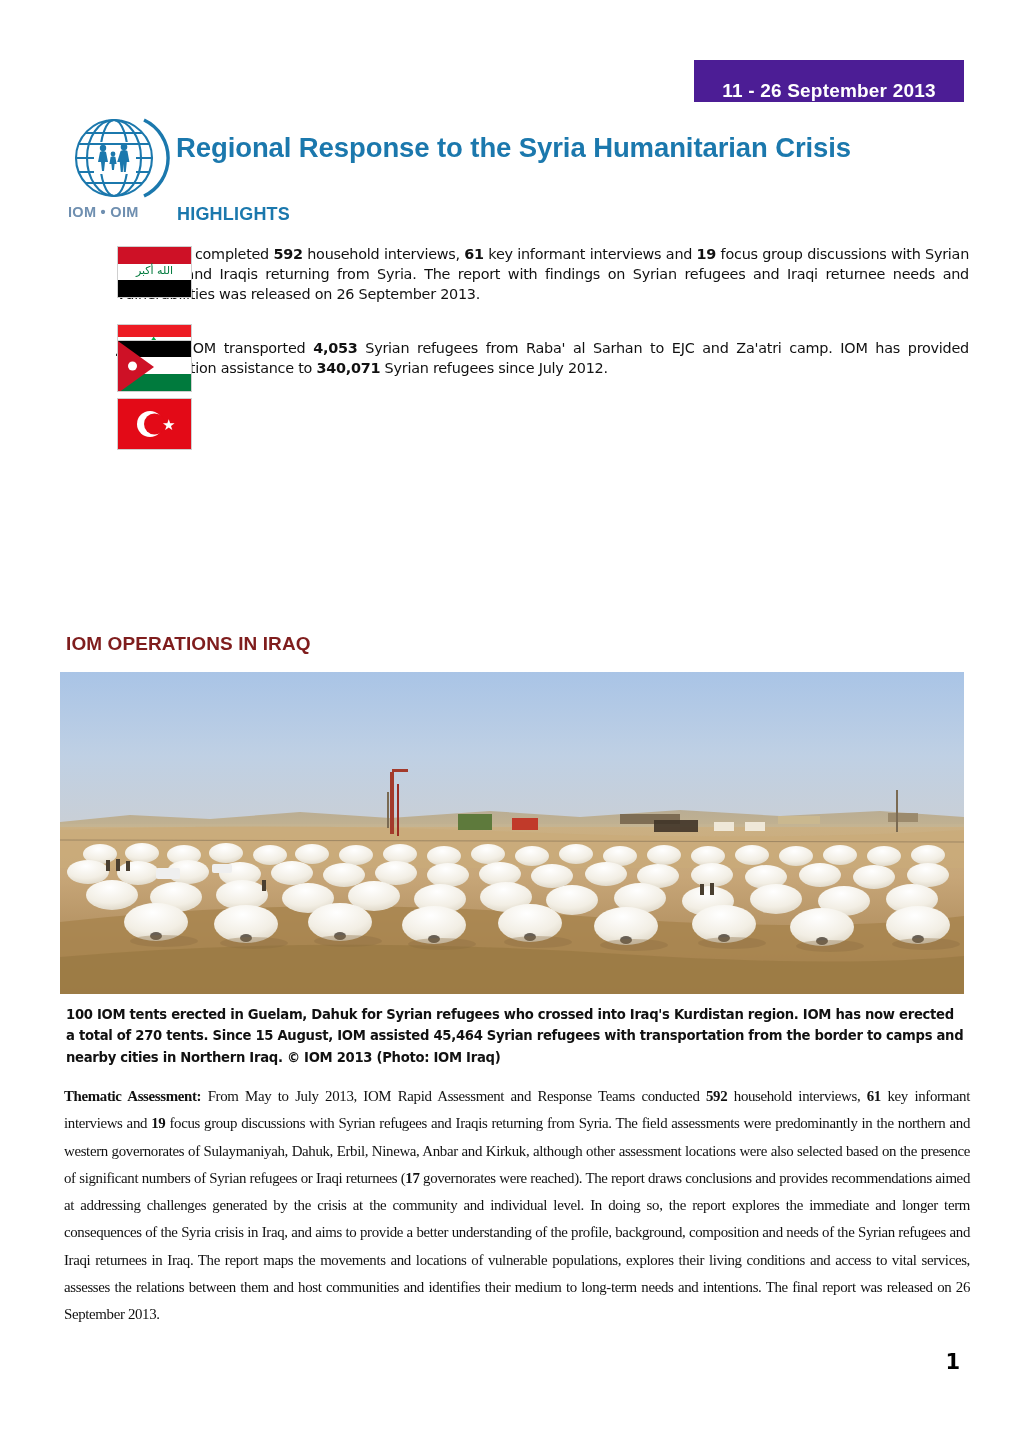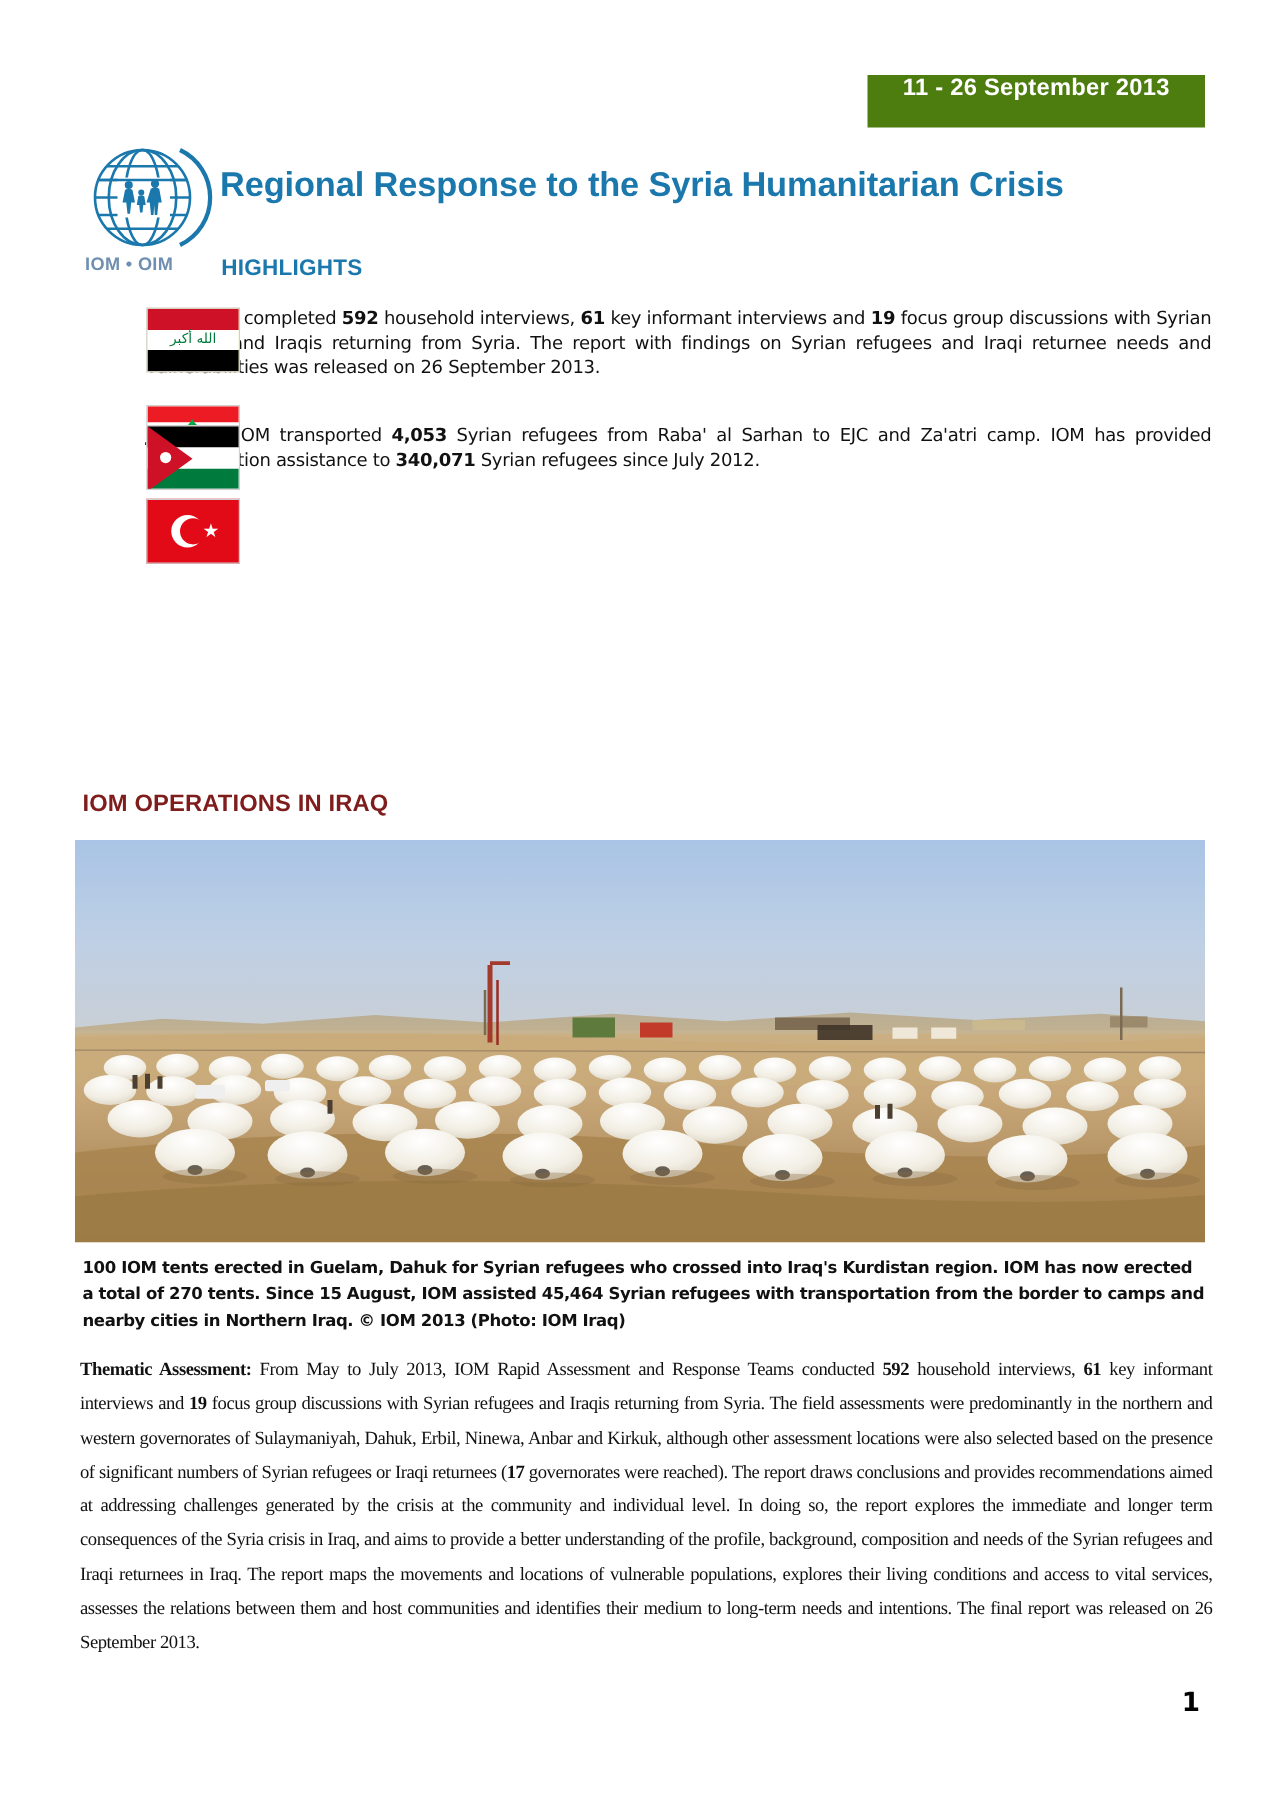--- a/index.html
+++ b/index.html
@@ -14,27 +14,27 @@
     font-family: "Liberation Sans", sans-serif;
     color: #000;
     overflow: hidden;
   }
 
   
   .date-banner {
     position: absolute;
     left: 694px; top: 60px;
     width: 270px; height: 42px;
-    background: #4d7c0f;
+    background: #4c1d95;
     color: #ffffff;
     font-size: 19px;
     font-weight: bold;
     letter-spacing: .2px;
     display: flex;
-    align-items: flex-start;
+    align-items: flex-end;
     justify-content: center;
   }
 
   
   .masthead {
     position: absolute;
     left: 0; top: 112px;
     width: 1024px; height: 120px;
   }
   .logo-wrap {
@@ -100,21 +100,21 @@
     font-family: "DejaVu Sans", sans-serif;
     letter-spacing: -.25px;
   }
   .hl-text .cty {
     font-weight: bold;
     font-size: 16.2px;
   }
   .hl-text b { font-weight: bold; }
 
   
-  .flag-iraq { background: #fef9c3; }
+  .flag-iraq { background: #7dd3fc; }
   .flag-iraq .b1 { position:absolute; left:0; top:0; width:100%; height:33.4%; background:#ce1126; }
   .flag-iraq .b2 { position:absolute; left:0; top:33.4%; width:100%; height:33.2%; background:#ffffff; }
   .flag-iraq .b3 { position:absolute; left:0; top:66.6%; width:100%; height:33.4%; background:#000000; }
   .flag-iraq .script {
     position:absolute; left:0; top:36%; width:100%;
     text-align:center; color:#007a3d; font-size:11px;
     font-family:"DejaVu Sans", sans-serif; line-height:1;
     letter-spacing:-1px;
   }
   .flag-lebanon { background:#fff; }

